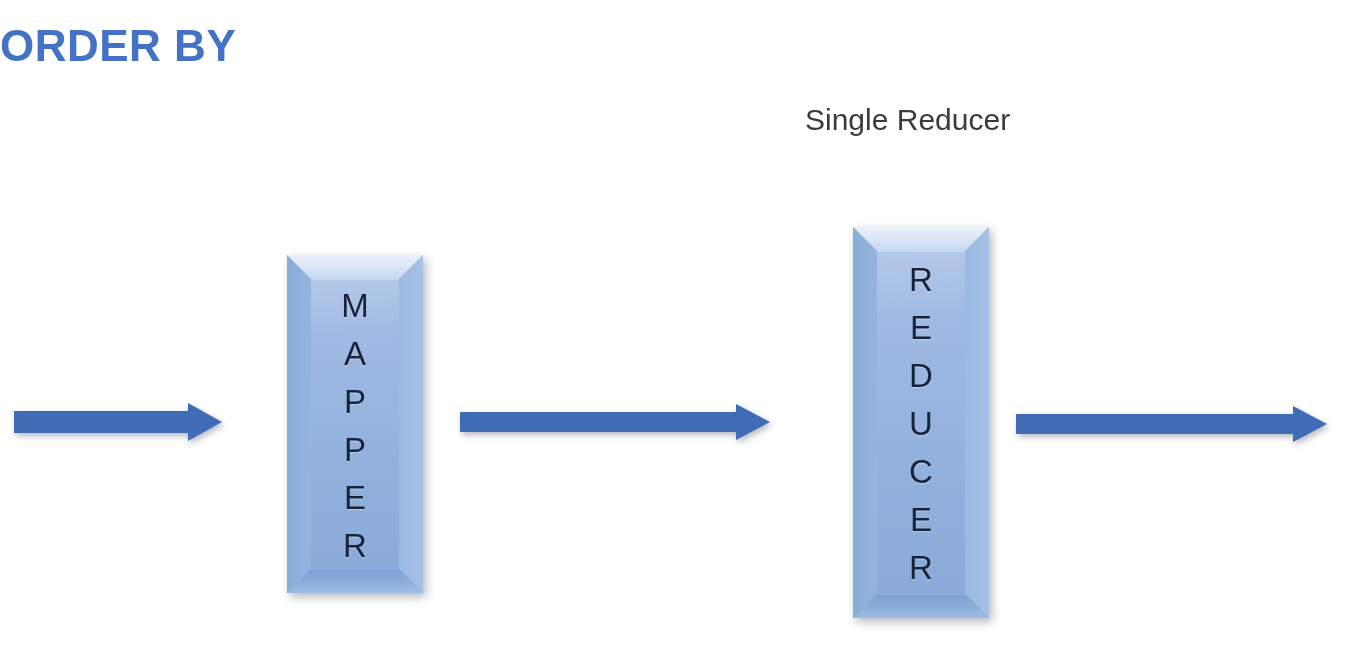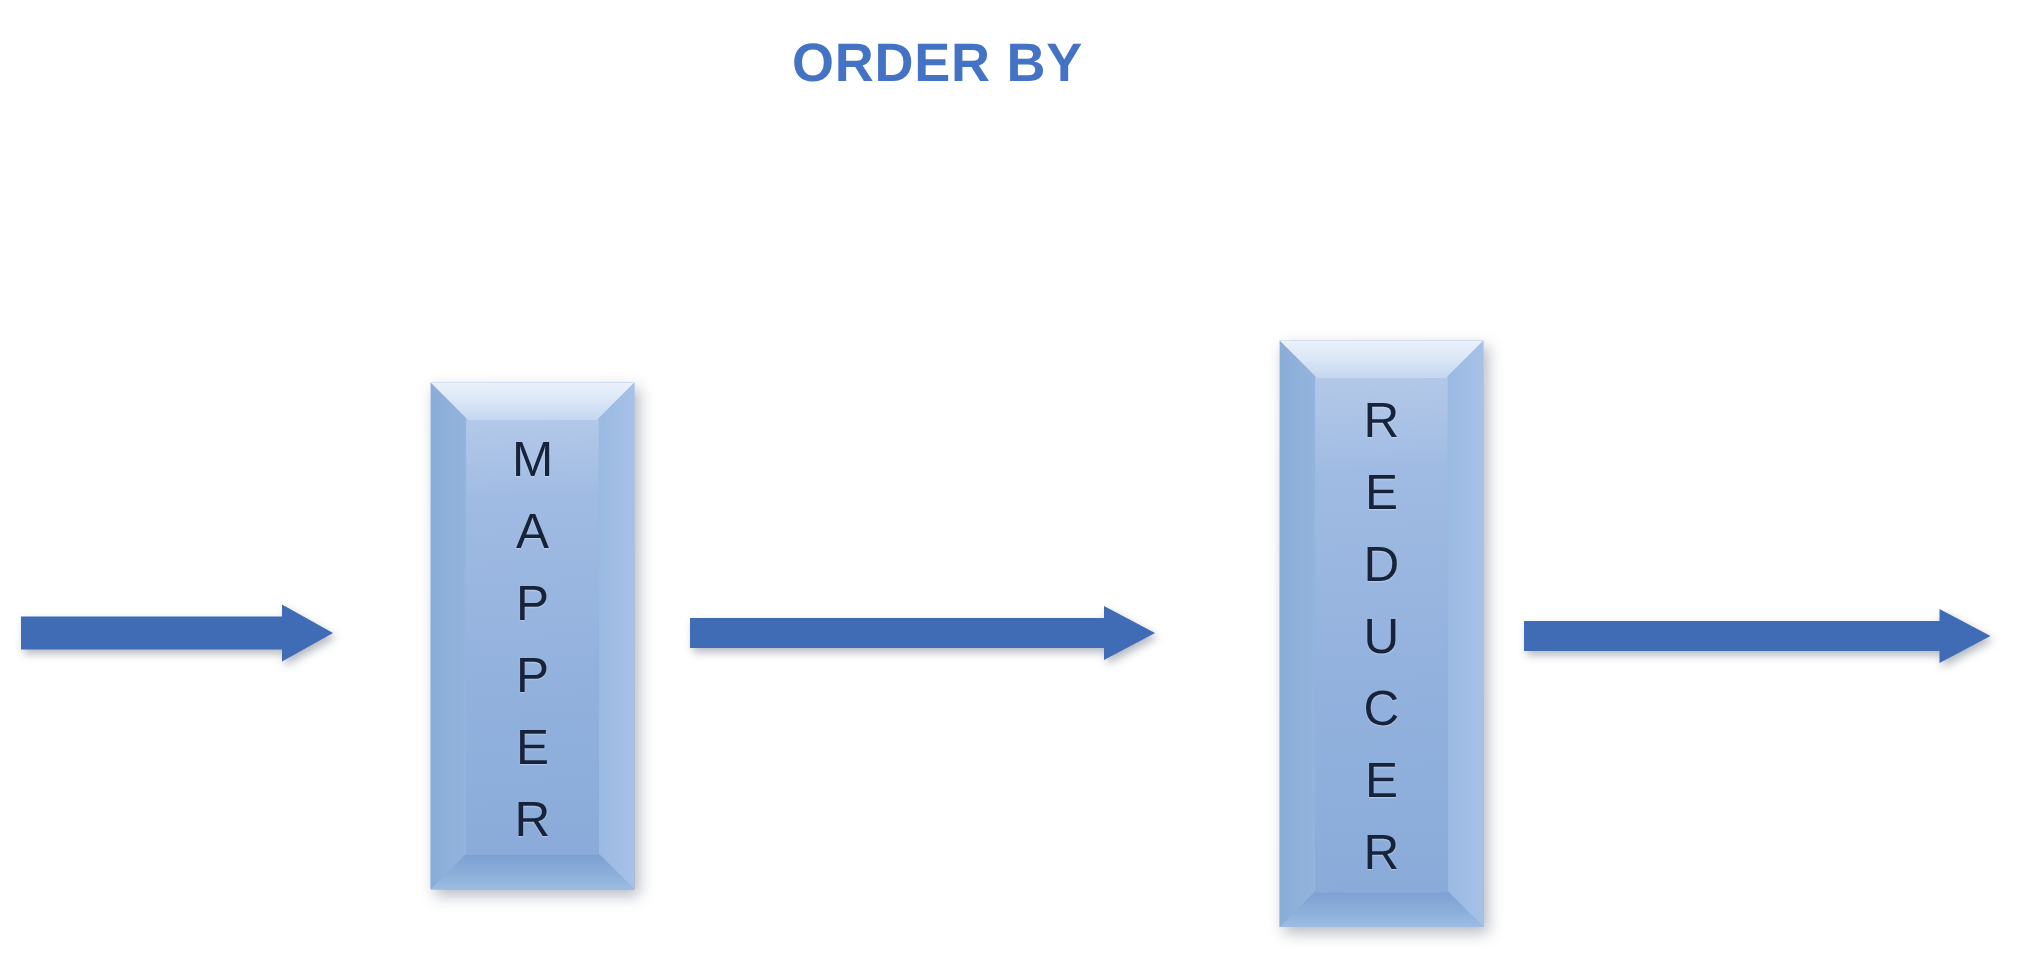--- a/index.html
+++ b/index.html
@@ -19,22 +19,22 @@
     background: #ffffff;
     overflow: hidden;
   }
 
   
   .slide-title {
     position: absolute;
     left: 0;
     top: 22px;
     width: 1250px;
-    text-align: center;
-    font-size: 36px;
+    text-align: left;
+    font-size: 44px;
     font-weight: bold;
     letter-spacing: 0.5px;
     color: #4472c4;
     line-height: 1.1;
     white-space: nowrap;
   }
   .slide-subtitle {
     position: absolute;
     left: 805px;
     top: 103px;
@@ -116,20 +116,21 @@
   
   .grp { position: absolute; }
 </style>
 </head>
 <body>
 
 <div id="canvas">
 
   <div class="slide-title">ORDER BY</div>
 
+  <div class="slide-subtitle">Single Reducer</div>
 
   <svg class="block-arrow-svg grp" id="arrow-input" style="left:14px; top:403px; width:208px; height:38px; overflow:visible;" viewBox="0 0 208 38" preserveAspectRatio="none" aria-hidden="true">
     <polygon points="0,8 174,8 174,0 208,19 174,38 174,30 0,30" fill="#3f6cb5" style="filter: drop-shadow(2px 3px 3px rgba(90,100,120,0.45));"></polygon>
   </svg>
 
   <div class="bevel-box" id="box-mapper" style="left:287px; top:255px; width:136px; height:338px;">
     <div class="face-top"></div>
     <div class="face-left"></div>
     <div class="face-right"></div>
     <div class="face-bottom"></div>

